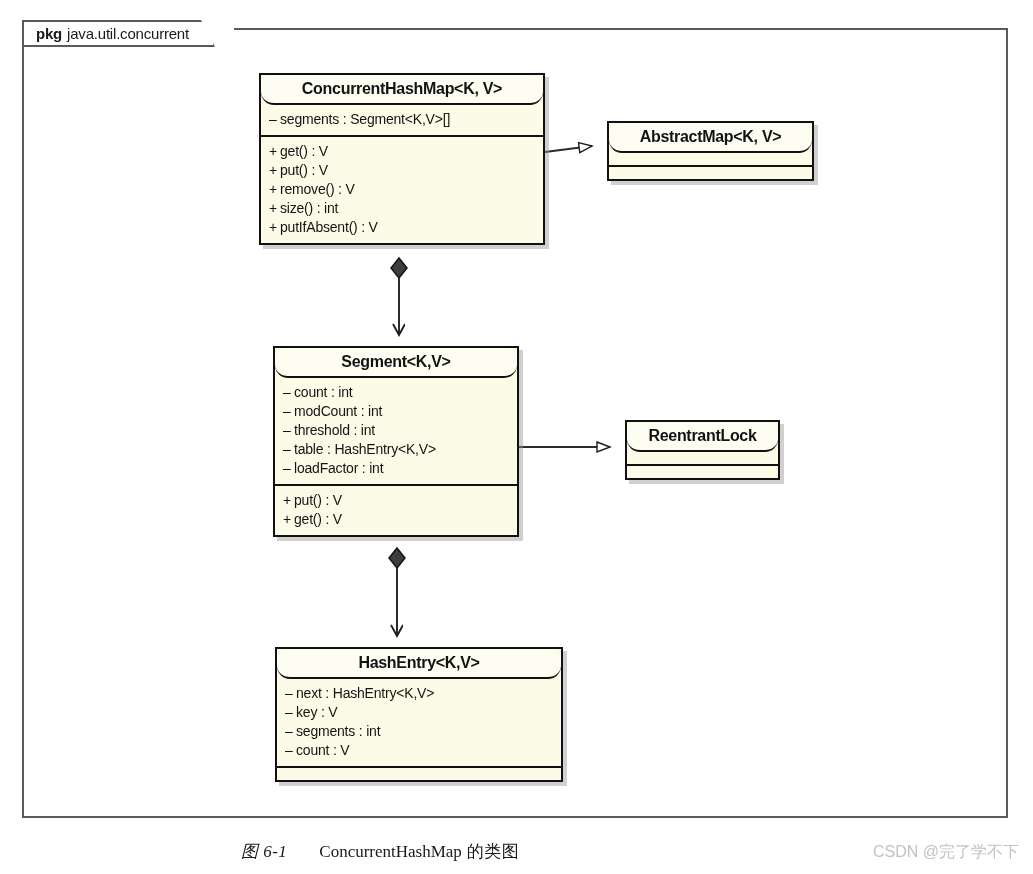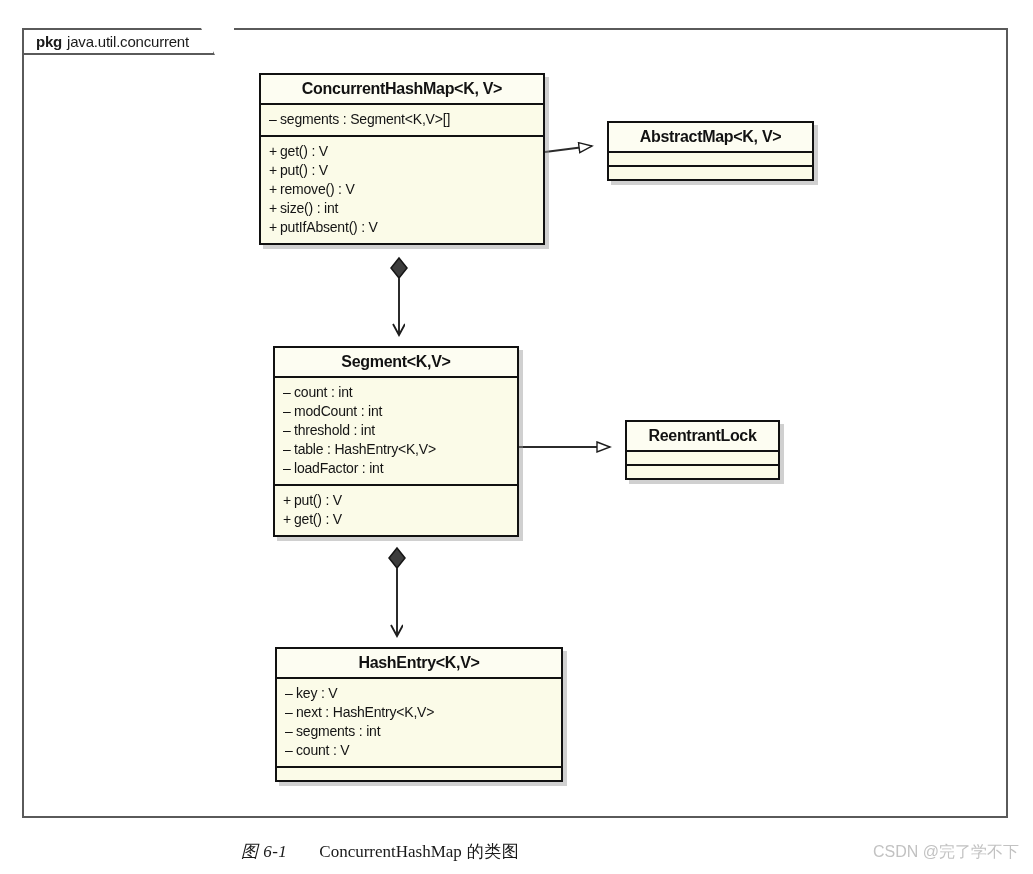--- a/index.html
+++ b/index.html
@@ -22,21 +22,21 @@
     top: 28px;
     width: 986px;
     height: 790px;
     border: 2px solid #5a5a5a;
     background: #ffffff;
     box-sizing: border-box;
   }
   #package-tab {
     position: absolute;
     left: 22px;
-    top: 28px;
+    top: 20px;
     height: 27px;
     padding: 0 24px 0 12px;
     border: 2px solid #5a5a5a;
     border-bottom: 2px solid #5a5a5a;
     background: #ffffff;
     box-sizing: border-box;
     display: flex;
     align-items: center;
     font-size: 15px;
     color: #1a1a1a;
@@ -76,20 +76,21 @@
   .uml-title {
     font-weight: bold;
     font-size: 16px;
     text-align: center;
     padding: 5px 6px 5px 6px;
     border-bottom: 2px solid #111111;
     background: #fdfdf2;
     color: #121212;
     letter-spacing: -0.3px;
     white-space: nowrap;
+    border-radius: 13px;
   }
   .uml-compartment {
     padding: 5px 8px 6px 8px;
     border-bottom: 2px solid #111111;
     background: #fbfbe8;
   }
   .uml-compartment:last-child {
     border-bottom: none;
   }
   .uml-compartment.empty {
@@ -253,24 +254,24 @@
 <div class="uml-class" id="class-reentrantlock">
   <div class="uml-title">ReentrantLock</div>
   <div class="uml-compartment empty"></div>
   <div class="uml-compartment empty"></div>
 </div>
 
 <div class="uml-class" id="class-hashentry">
   <div class="uml-title">HashEntry&lt;K,V&gt;</div>
   <div class="uml-compartment">
     <div class="uml-member">
+      <span class="vis">–</span><span>next : HashEntry&lt;K,V&gt;</span>
+    </div>
+    <div class="uml-member">
       <span class="vis">–</span><span>key : V</span>
-    </div>
-    <div class="uml-member">
-      <span class="vis">–</span><span>next : HashEntry&lt;K,V&gt;</span>
     </div>
     <div class="uml-member">
       <span class="vis">–</span><span>segments : int</span>
     </div>
     <div class="uml-member">
       <span class="vis">–</span><span>count : V</span>
     </div>
   </div>
   <div class="uml-compartment empty"></div>
 </div>

